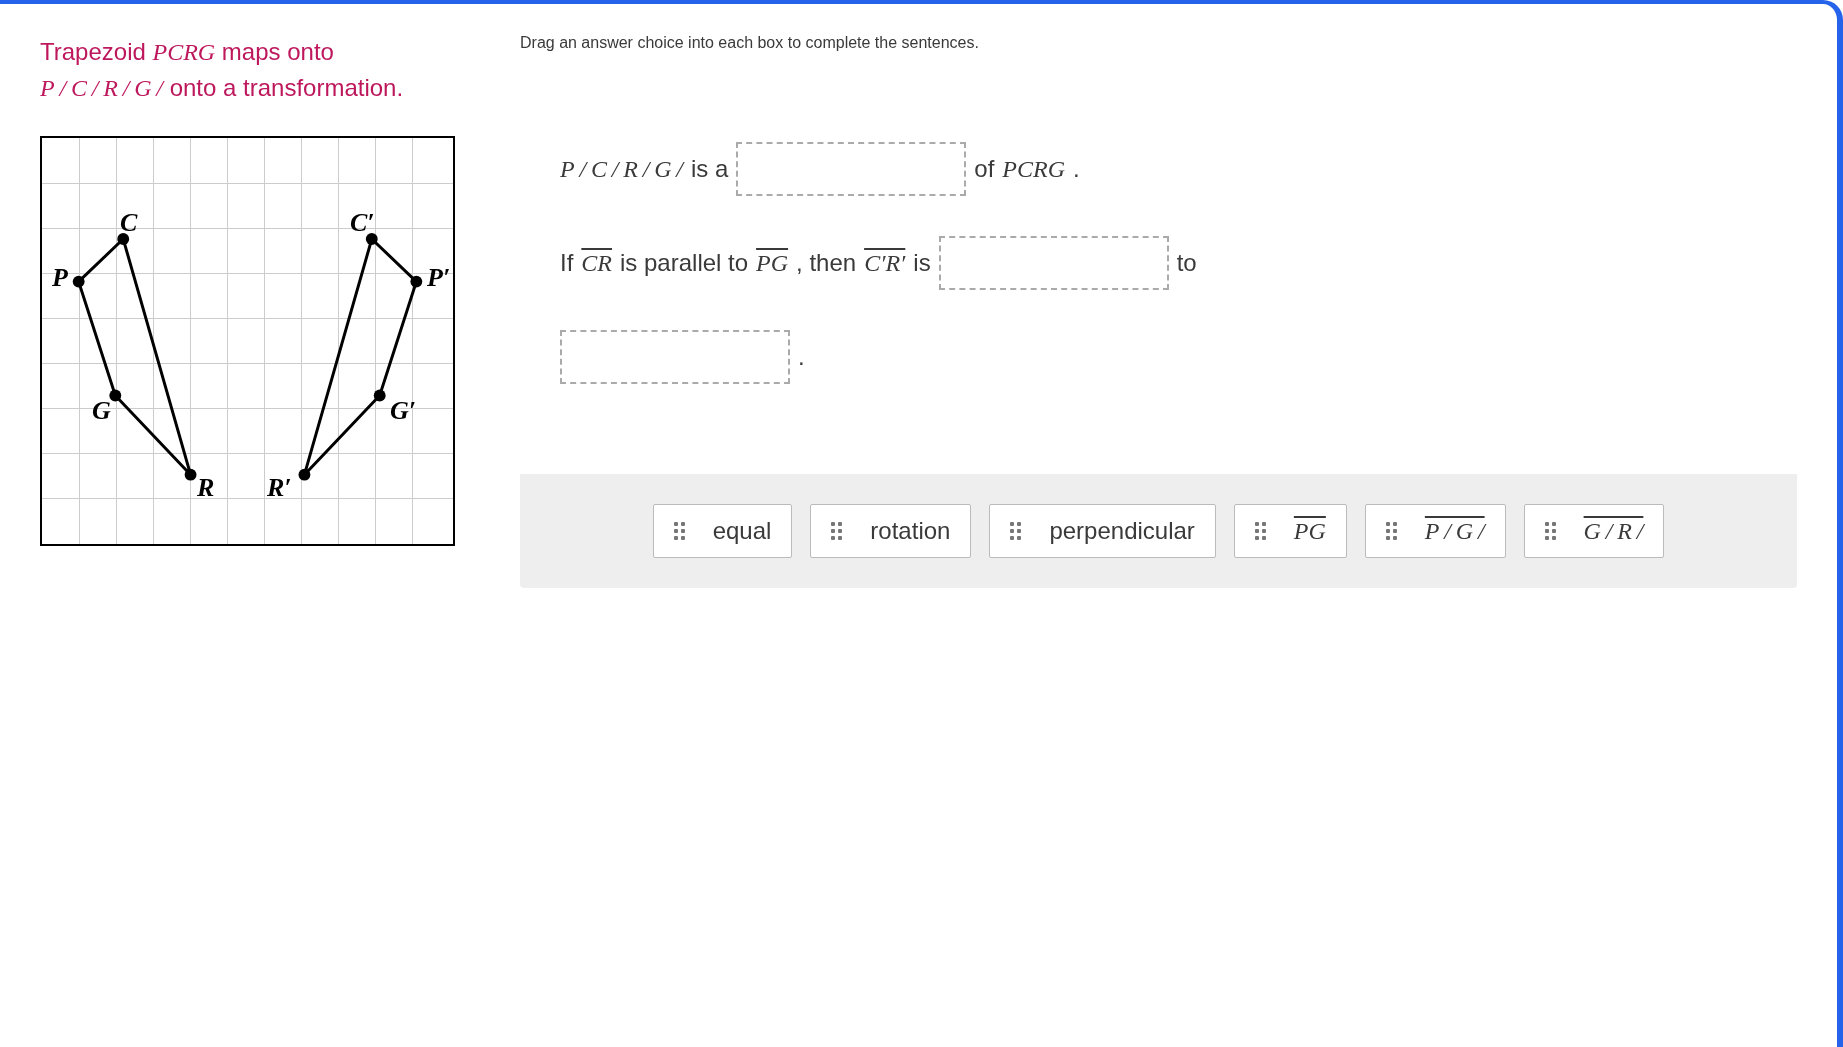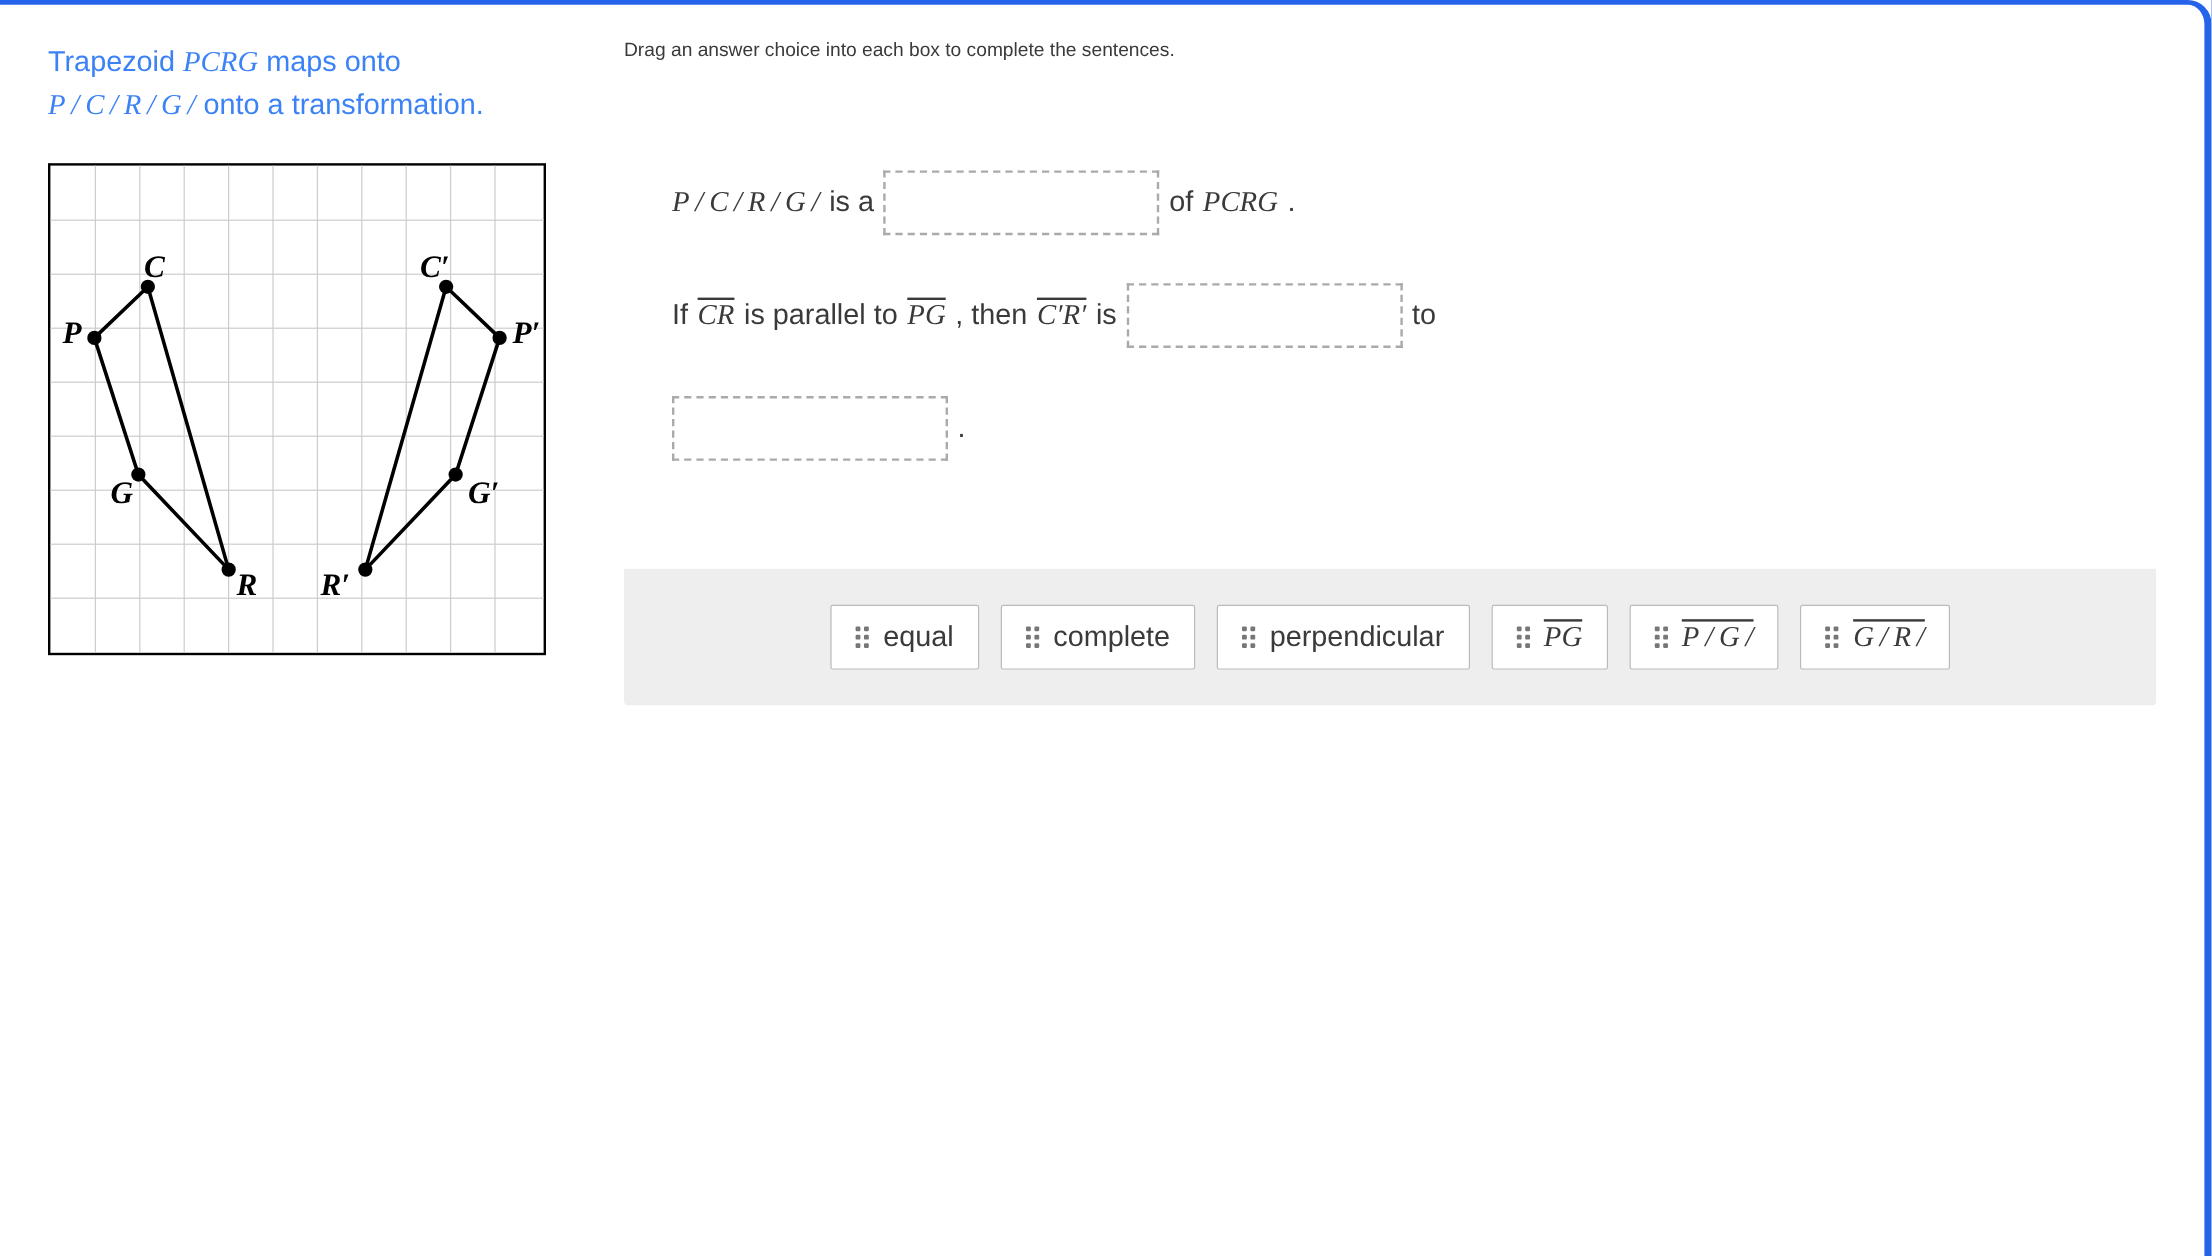--- a/index.html
+++ b/index.html
@@ -18,21 +18,21 @@
       gap: 60px;
     }
     .left-col {
       flex: 0 0 420px;
     }
     .right-col {
       flex: 1;
     }
     .prompt-text {
       font-size: 24px;
-      color: #3b82f6;
+      color: #be185d;
       line-height: 1.5;
       margin-bottom: 30px;
     }
     .math-it { font-style: italic; font-family: 'Times New Roman', serif; }
     
     .diagram-box {
       border: 2px solid #000;
       width: 415px;
       height: 410px;
       position: relative;
@@ -105,21 +105,21 @@
     }
     .chip {
       background: #fff;
       border: 1px solid #bbb;
       border-radius: 2px;
       padding: 12px 20px;
       font-size: 24px;
       color: #3a3a3a;
       display: inline-flex;
       align-items: center;
-      gap: 12px;
+      gap: 28px;
       cursor: grab;
       user-select: none;
     }
     .grip {
       display: inline-grid;
       grid-template-columns: repeat(2, 4px);
       grid-template-rows: repeat(3, 4px);
       gap: 3px;
     }
     .grip span {
@@ -229,21 +229,21 @@
         </div>
         <div class="chip">
           <span class="grip">
               <span></span>
               <span></span>
               <span></span>
               <span></span>
               <span></span>
               <span></span>
             </span>
-          <span>complete</span>
+          <span>rotation</span>
         </div>
         <div class="chip">
           <span class="grip">
               <span></span>
               <span></span>
               <span></span>
               <span></span>
               <span></span>
               <span></span>
             </span>

